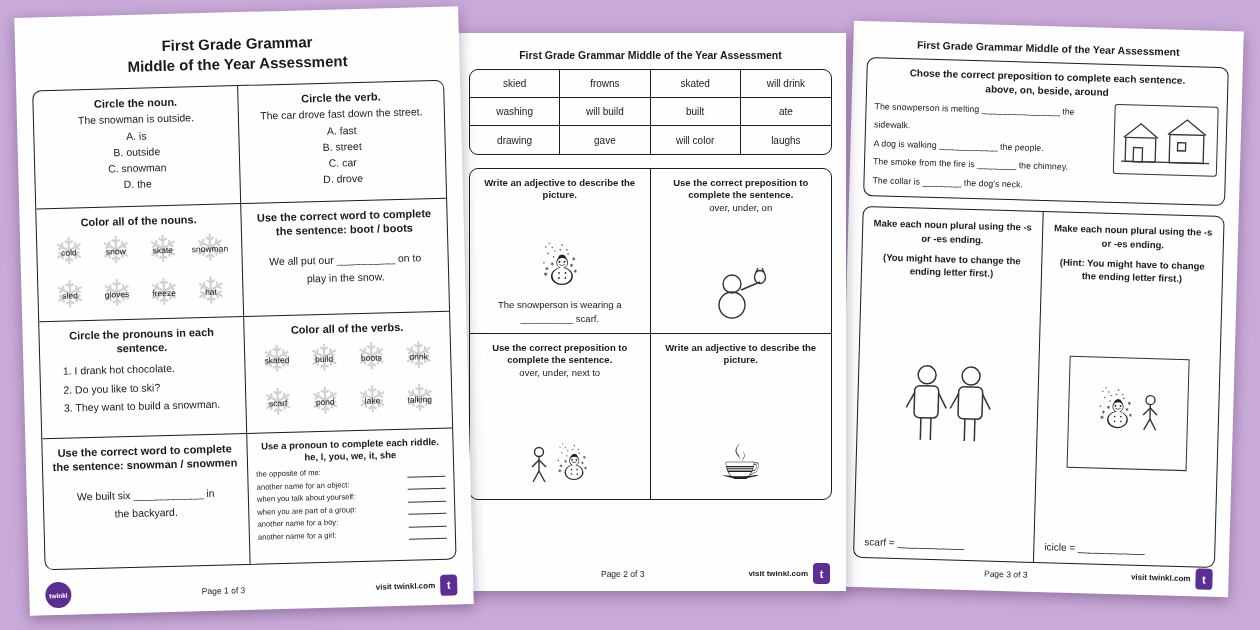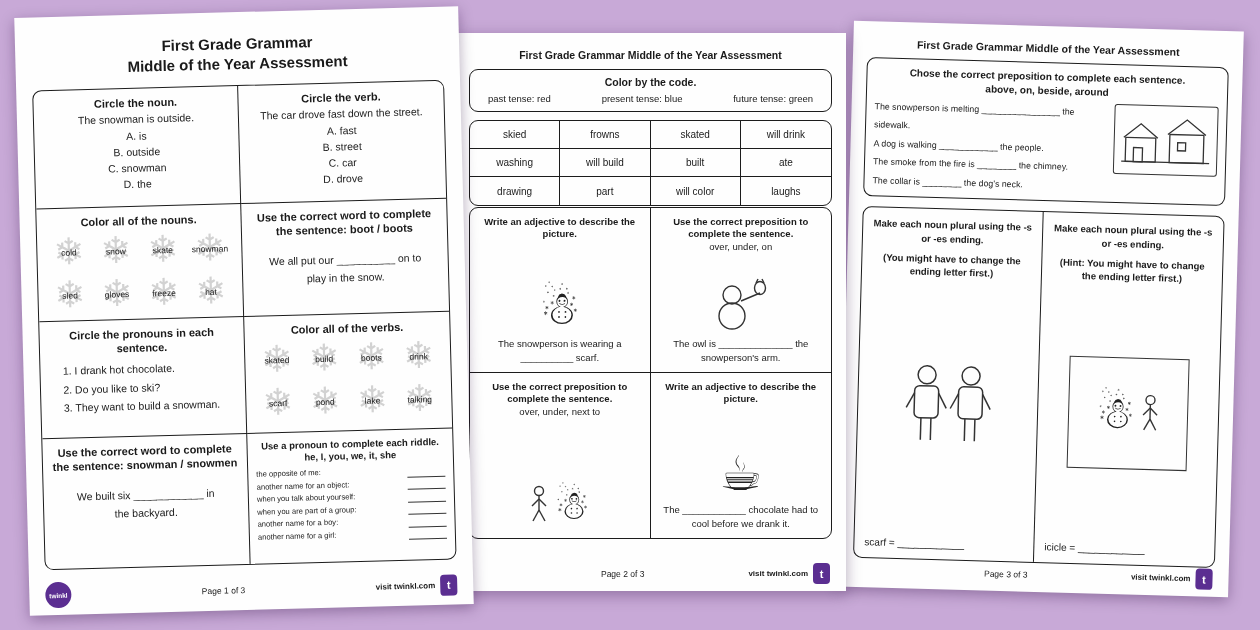--- a/index.html
+++ b/index.html
@@ -40,21 +40,21 @@
   .badge{width:17px;height:21px;background:#5b2e91;color:#fff;border-radius:4px;display:flex;align-items:center;justify-content:center;font-size:11px;font-weight:bold}
 
   
   .p-title-sm{text-align:center;font-size:10.5px;font-weight:bold;margin:4px 0 8px}
   .box{border:1.6px solid #1c1c1c;border-radius:9px}
   .code-head{padding:6px 6px 7px;text-align:center}
   .code-title{font-weight:bold;font-size:10.5px;margin-bottom:5px}
   .code-legend{display:flex;justify-content:space-between;padding:0 12px;font-size:9.5px}
   .code-table{margin-top:8px;overflow:hidden;display:grid;grid-template-columns:repeat(4,1fr);grid-auto-rows:28px}
   .code-cell{border-right:1.4px solid #1c1c1c;border-bottom:1.4px solid #1c1c1c;display:flex;align-items:center;justify-content:center;font-size:10px}
-  .quad{margin-top:1px;overflow:hidden;display:grid;grid-template-columns:1fr 1fr;grid-template-rows:165px 165px}
+  .quad{margin-top:13px;overflow:hidden;display:grid;grid-template-columns:1fr 1fr;grid-template-rows:165px 165px}
   .q-cell{border-right:1.6px solid #1c1c1c;border-bottom:1.6px solid #1c1c1c;padding:8px 9px 7px;display:flex;flex-direction:column;align-items:center}
   .q-heading{font-weight:bold;font-size:9.5px;text-align:center;line-height:1.3}
   .q-options{font-weight:normal;font-size:9.5px;text-align:center}
   .q-img{flex:1;display:flex;align-items:flex-end;justify-content:center;gap:5px;padding:4px 0 6px}
   .glyph{font-family:"DejaVu Sans",sans-serif;line-height:1;color:#222}
   .q-sentence{font-size:9.5px;text-align:center;line-height:1.5}
 
   
   .prep-box{margin-top:2px;padding:7px 8px 6px}
   .prep-head{font-weight:bold;font-size:10px;text-align:center;line-height:1.35}
@@ -155,40 +155,32 @@
       <span class="visit-wrap">
         <span class="visit">visit twinkl.com</span>
         <span class="badge">t</span>
       </span>
     </footer>
   </section>
 
   <section class="page page2">
     <h2 class="p-title-sm">First Grade Grammar Middle of the Year Assessment</h2>
 
-    <div class="box code-head">
-      <div class="code-title">Color by the code.</div>
-      <div class="code-legend">
-        <span>past tense: red</span>
-        <span>present tense: blue</span>
-        <span>future tense: green</span>
-      </div>
-    </div>
 
     <div class="box code-table">
       <div class="code-cell">skied</div>
       <div class="code-cell">frowns</div>
       <div class="code-cell">skated</div>
       <div class="code-cell no-r">will drink</div>
       <div class="code-cell">washing</div>
       <div class="code-cell">will build</div>
       <div class="code-cell">built</div>
       <div class="code-cell no-r">ate</div>
       <div class="code-cell no-b">drawing</div>
-      <div class="code-cell no-b">part</div>
+      <div class="code-cell no-b">gave</div>
       <div class="code-cell no-b">will color</div>
       <div class="code-cell no-r no-b">laughs</div>
     </div>
 
     <div class="box quad">
       <div class="q-cell">
         <div class="q-heading">Write an adjective to describe the picture.</div>
         <div class="q-img">
           <span class="glyph" style="font-size:46px">☃</span>
         </div>
@@ -202,21 +194,20 @@
             <g fill="none" stroke="#333" stroke-width="1.4">
               <circle cx="24" cy="18" r="9"></circle>
               <circle cx="24" cy="39" r="13"></circle>
               <line x1="33" y1="24" x2="52" y2="16"></line>
               <ellipse cx="52" cy="11" rx="5.5" ry="6.5"></ellipse>
               <line x1="48" y1="6" x2="50" y2="2"></line>
               <line x1="56" y1="6" x2="54" y2="2"></line>
             </g>
           </svg>
         </div>
-        <div class="q-sentence">The owl is ______________ the snowperson's arm.</div>
       </div>
       <div class="q-cell no-b">
         <div class="q-heading">Use the correct preposition to complete the sentence.</div>
         <div class="q-options">over, under, next to</div>
         <div class="q-img">
           <svg width="20" height="40" viewBox="0 0 20 40">
             <g fill="none" stroke="#333" stroke-width="1.4">
               <circle cx="10" cy="6" r="4.5"></circle>
               <line x1="10" y1="10.5" x2="10" y2="25"></line>
               <line x1="10" y1="14" x2="3" y2="21"></line>
@@ -226,21 +217,20 @@
             </g>
           </svg>
           <span class="glyph" style="font-size:40px">☃</span>
         </div>
       </div>
       <div class="q-cell no-r no-b">
         <div class="q-heading">Write an adjective to describe the picture.</div>
         <div class="q-img">
           <span class="glyph" style="font-size:48px">☕</span>
         </div>
-        <div class="q-sentence">The ____________ chocolate had to cool before we drank it.</div>
       </div>
     </div>
 
     <footer class="p-footer">
       <span class="spacer26"></span>
       <span class="page-num">Page 2 of 3</span>
       <span class="visit-wrap">
         <span class="visit">visit twinkl.com</span>
         <span class="badge">t</span>
       </span>

